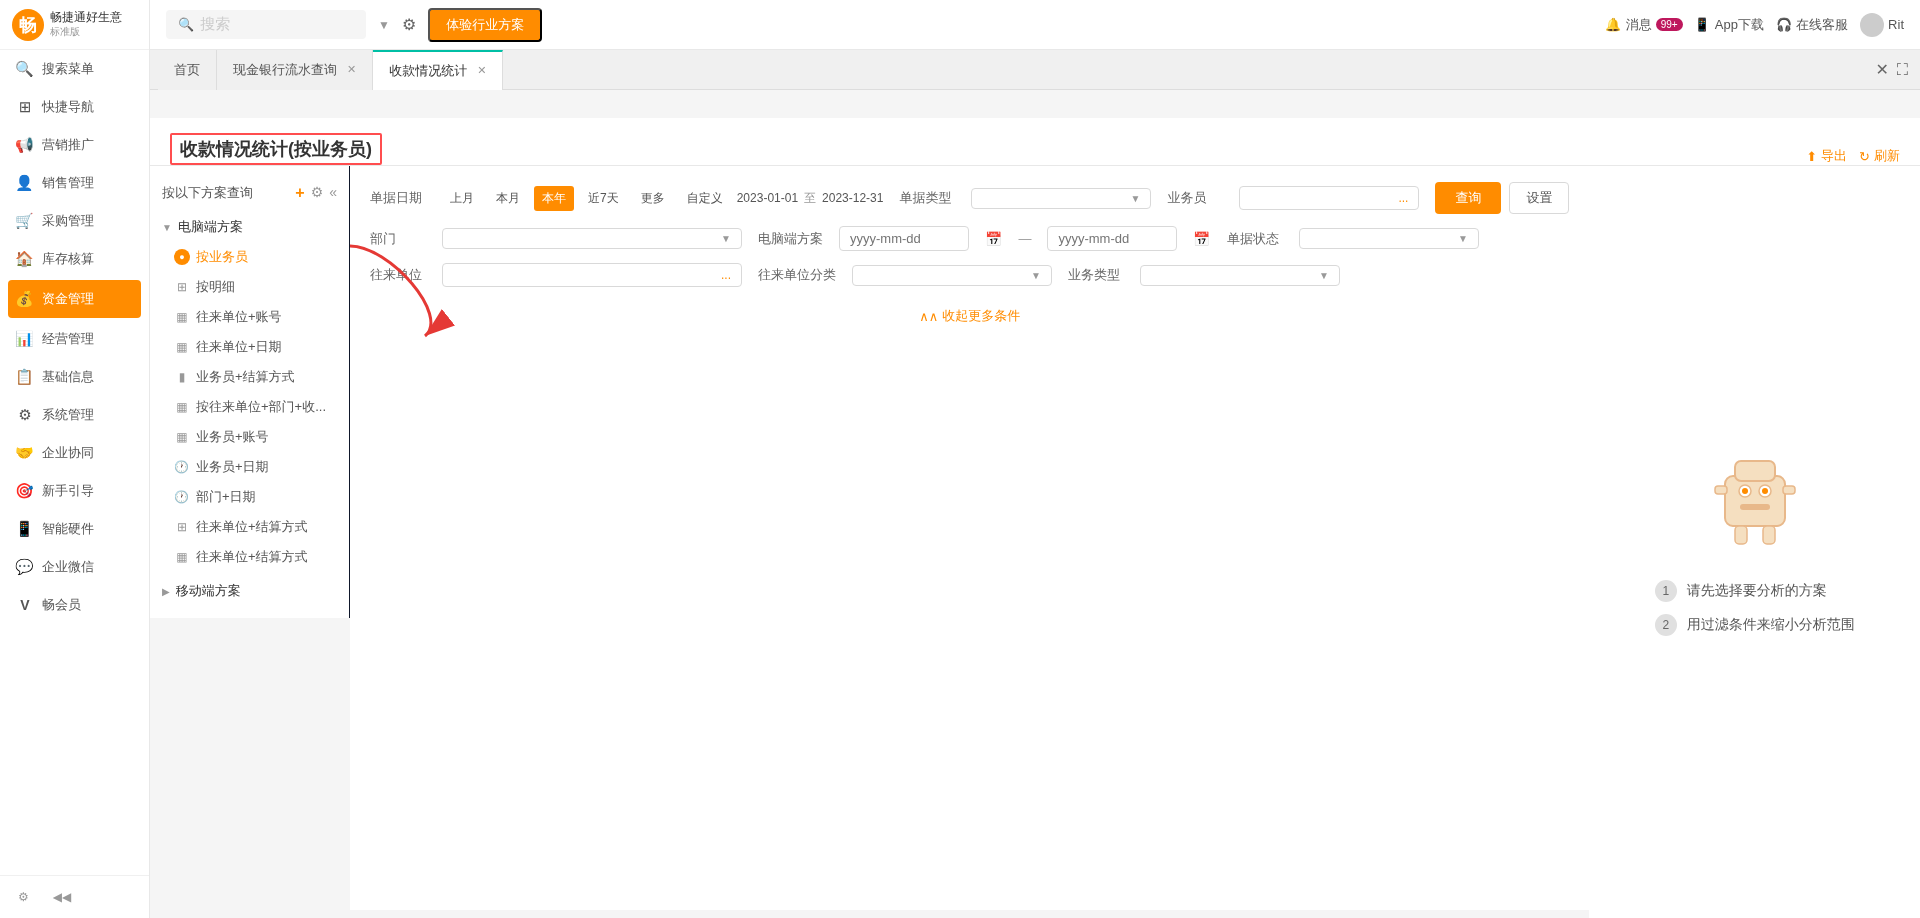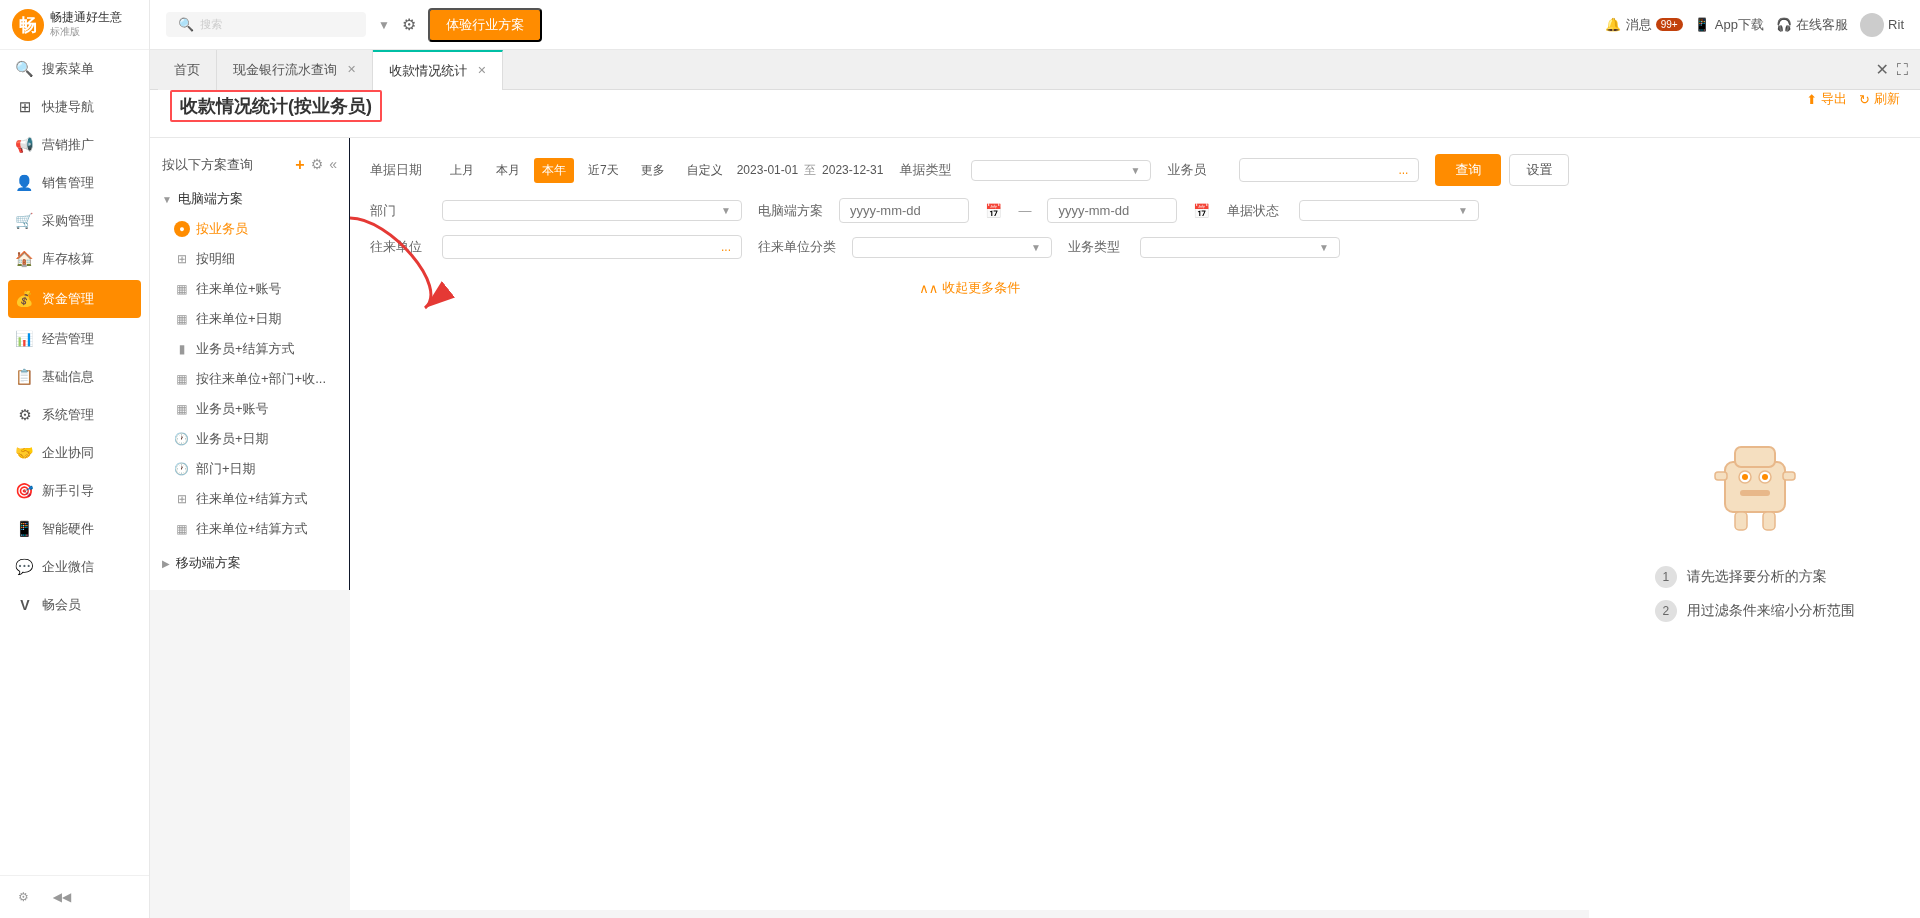--- a/index.html
+++ b/index.html
@@ -18,36 +18,36 @@
     .sidebar-footer { padding: 10px; display: flex; align-items: center; gap: 8px; border-top: 1px solid #f0f0f0; }
     .sidebar-footer .footer-btn { padding: 4px 8px; cursor: pointer; color: #999; font-size: 12px; }
 
     
     .main { flex: 1; display: flex; flex-direction: column; height: 918px; overflow: hidden; }
 
     
     .topbar { height: 50px; background: #fff; border-bottom: 1px solid #e8e8e8; display: flex; align-items: center; padding: 0 16px; gap: 12px; }
     .topbar-search { background: #f5f5f5; border-radius: 4px; padding: 4px 12px; font-size: 13px; color: #999; width: 180px; }
     .topbar-btn { display: flex; align-items: center; gap: 4px; color: #555; cursor: pointer; font-size: 13px; }
-    .topbar-btn .badge { background: #c2410c; color: #fff; border-radius: 10px; font-size: 10px; padding: 1px 5px; }
+    .topbar-btn .badge { background: #be185d; color: #fff; border-radius: 10px; font-size: 10px; padding: 1px 5px; }
     .trial-btn { background: #ff8c00; color: #fff; border-radius: 4px; padding: 6px 16px; font-size: 13px; cursor: pointer; }
 
     
     .tabbar { height: 40px; background: #f0f0f0; display: flex; align-items: center; padding: 0 0 0 8px; border-bottom: 1px solid #ddd; }
     .tab-item { display: flex; align-items: center; gap: 6px; padding: 0 16px; height: 40px; cursor: pointer; font-size: 13px; color: #555; background: #f0f0f0; border-right: 1px solid #ddd; }
     .tab-item.active { background: #fff; color: #333; border-top: 2px solid #00bfa5; font-weight: 500; }
     .tab-item .tab-close { color: #999; font-size: 11px; margin-left: 4px; }
     .tabbar-right { margin-left: auto; display: flex; align-items: center; gap: 8px; padding-right: 12px; }
     .tabbar-right .icon-btn { color: #666; cursor: pointer; font-size: 16px; }
 
     
     .page-container { flex: 1; overflow: hidden; display: flex; flex-direction: column; }
 
     
-    .page-header { height: 48px; background: #fff; display: flex; align-items: flex-start; padding: 0 20px; border-bottom: 1px solid #e8e8e8; }
+    .page-header { height: 48px; background: #fff; display: flex; align-items: flex-end; padding: 0 20px; border-bottom: 1px solid #e8e8e8; margin-top: 28px; }
     .page-title { font-size: 18px; font-weight: 600; color: #333; border: 2px solid #ff4d4f; padding: 2px 8px; border-radius: 2px; }
     .page-header-actions { margin-left: auto; display: flex; align-items: center; gap: 12px; }
     .export-btn { display: flex; align-items: center; gap: 4px; color: #ff8c00; cursor: pointer; font-size: 13px; }
     .refresh-btn { display: flex; align-items: center; gap: 4px; color: #ff8c00; cursor: pointer; font-size: 13px; }
 
     
     .content-area { flex: 1; display: flex; overflow: hidden; }
 
     
     .left-panel { width: 200px; min-width: 200px; background: #fff; border-right: 1px solid #0f172a; overflow-y: auto; padding: 12px 0; }
@@ -176,21 +176,21 @@
     <span class="footer-btn">⚙</span>
     <span class="footer-btn">◀◀</span>
   </div>
 </div>
 
 <div class="main">
 
   <div class="topbar">
     <div class="topbar-search" style="display:flex;align-items:center;gap:6px;background:#f5f5f5;border-radius:4px;padding:5px 12px;width:200px;">
       <span style="color:#999;">🔍</span>
-      <span style="color:#ccc;font-size:11px;">搜索</span>
+      <span style="color:#ccc;font-size:15px;">搜索</span>
     </div>
     <span style="color:#999;font-size:12px;">▼</span>
     <span style="font-size:16px;color:#666;cursor:pointer;">⚙</span>
     <button class="trial-btn">体验行业方案</button>
     <div style="flex:1;"></div>
     <div class="topbar-btn">
       <span>🔔</span>
       <span>消息</span>
       <span class="badge">99+</span>
     </div>

